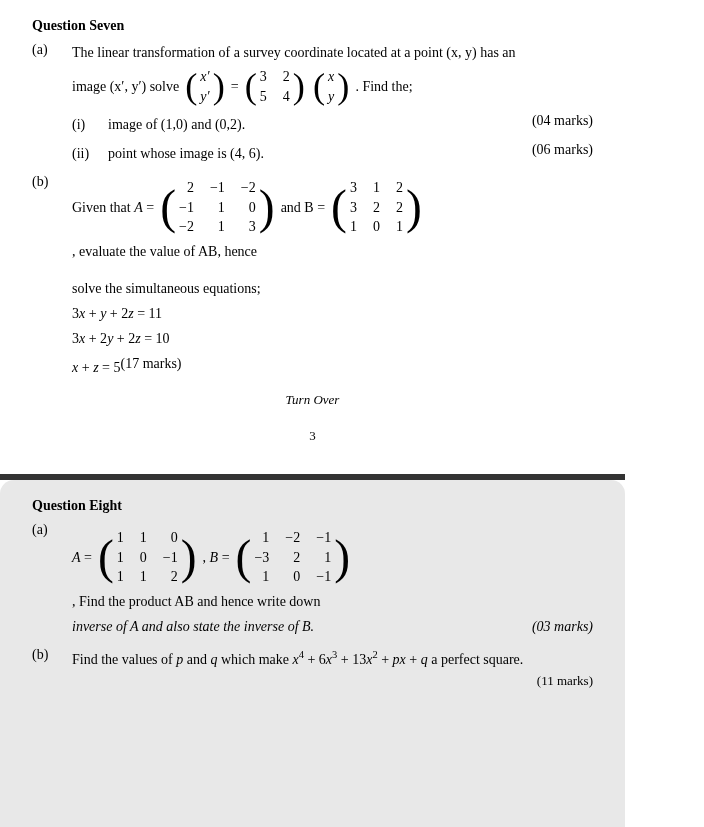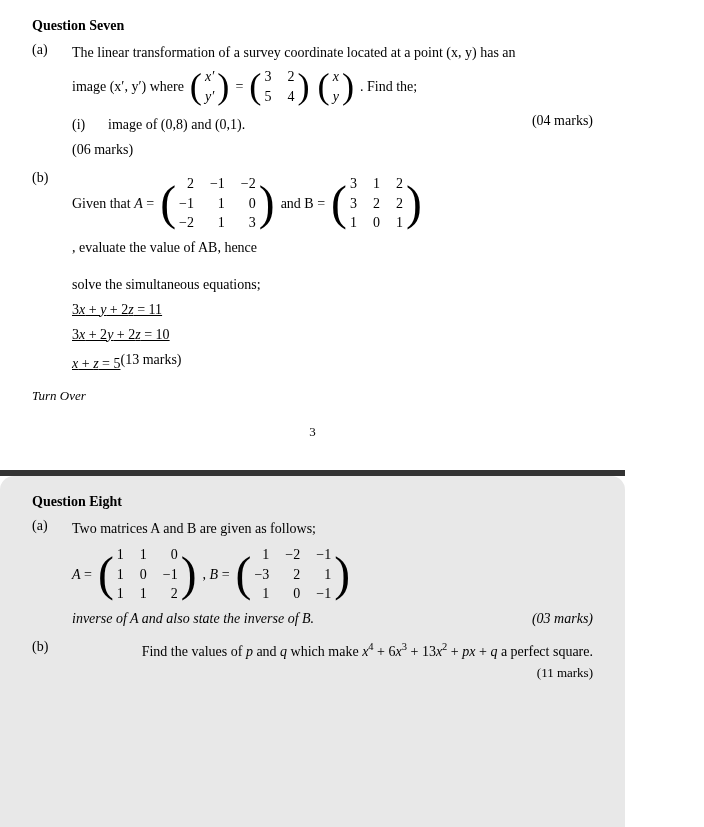--- a/index.html
+++ b/index.html
@@ -68,21 +68,20 @@
       display: flex;
       justify-content: flex-end;
       font-size: 13px;
       margin: 2px 0;
       text-align: right;
     }
 
     .equation-line {
       margin: 4px 0;
       font-size: 14px;
-      text-decoration: underline;
     }
 
     .matrix-inline {
       display: inline-flex;
       align-items: center;
       vertical-align: middle;
       position: relative;
       margin: 0 2px;
     }
 
@@ -136,21 +135,21 @@
       font-weight: 200;
     }
 
     .page-num {
       text-align: center;
       margin-top: 20px;
       font-size: 13px;
     }
 
     .turn-over {
-      text-align: left;
+      text-align: center;
       font-style: italic;
       font-size: 13px;
       margin-top: 10px;
     }
 
     .math-row {
       display: flex;
       align-items: center;
       flex-wrap: wrap;
       gap: 4px;
@@ -169,21 +168,21 @@
 
   <div class="page-top">
     <div class="question-title">Question Seven</div>
 
     <div class="part">
       <div class="part-label">(a)</div>
       <div class="part-content">
         <div>The linear transformation of a survey coordinate located at a point (x, y) has an</div>
 
         <div class="math-row">
-          <span>image (x′, y′) where</span>
+          <span>image (x′, y′) solve</span>
           <span class="matrix-inline">
             <span class="big-paren-left">(</span>
             <span class="matrix-content matrix-2x1">
               <span class="matrix-cell italic">x′</span>
               <span class="matrix-cell italic">y′</span>
             </span>
             <span class="big-paren-right">)</span>
           </span>
           <span>=</span>
           <span class="matrix-inline">
@@ -203,26 +202,30 @@
               <span class="matrix-cell italic">y</span>
             </span>
             <span class="big-paren-right">)</span>
           </span>
           <span>. Find the;</span>
         </div>
 
         <div style="display:flex; justify-content:space-between; margin-top:4px;">
           <div class="sub-part">
             <div class="sub-label">(i)</div>
-            <div>image of (0,8) and (0,1).</div>
+            <div>image of (1,0) and (0,2).</div>
           </div>
           <div>(04 marks)</div>
         </div>
 
         <div style="display:flex; justify-content:space-between; margin-top:4px;">
+          <div class="sub-part">
+            <div class="sub-label">(ii)</div>
+            <div>point whose image is (4, 6).</div>
+          </div>
           <div>(06 marks)</div>
         </div>
       </div>
     </div>
 
     <div class="part" style="margin-top:10px;">
       <div class="part-label">(b)</div>
       <div class="part-content">
 
         <div class="math-row">
@@ -260,36 +263,35 @@
           </span>
           <span>, evaluate the value of AB, hence</span>
         </div>
 
         <div style="margin-top:16px;">solve the simultaneous equations;</div>
 
         <div class="equation-line">3<span class="italic">x</span> + <span class="italic">y</span> + 2<span class="italic">z</span> = 11</div>
         <div class="equation-line">3<span class="italic">x</span> + 2<span class="italic">y</span> + 2<span class="italic">z</span> = 10</div>
         <div style="display:flex; justify-content:flex-start;">
           <div class="equation-line"><span class="italic">x</span> + <span class="italic">z</span> = 5</div>
-          <div>(13 marks)</div>
+          <div>(17 marks)</div>
         </div>
       </div>
     </div>
 
     <div class="turn-over">Turn Over</div>
     <div class="page-num">3</div>
   </div>
 
   <div class="page-bottom">
     <div class="question-title">Question Eight</div>
 
     <div class="part">
       <div class="part-label">(a)</div>
       <div class="part-content">
-        <div>Two matrices A and B are given as follows;</div>
 
         <div class="math-row" style="margin-top:6px; align-items:center;">
           <span><span class="italic">A</span> =</span>
           <span class="matrix-inline">
             <span class="big3-paren-left">(</span>
             <span class="matrix-content matrix-3x3">
               <span class="matrix-cell">1</span>
               <span class="matrix-cell">1</span>
               <span class="matrix-cell">0</span>
               <span class="matrix-cell">1</span>
@@ -310,33 +312,34 @@
               <span class="matrix-cell">−1</span>
               <span class="matrix-cell">−3</span>
               <span class="matrix-cell">2</span>
               <span class="matrix-cell">1</span>
               <span class="matrix-cell">1</span>
               <span class="matrix-cell">0</span>
               <span class="matrix-cell">−1</span>
             </span>
             <span class="big3-paren-right">)</span>
           </span>
+          <span>, Find the product AB and hence write down</span>
         </div>
 
         <div style="display:flex; justify-content:space-between; margin-top:4px;font-style:italic;">
           <div>inverse of A and also state the inverse of B.</div>
           <div>(03 marks)</div>
         </div>
       </div>
     </div>
 
     <div class="part" style="margin-top:10px;">
       <div class="part-label">(b)</div>
       <div class="part-content">
-        <div style="display:flex; justify-content:flex-end;">
+        <div style="display:flex; justify-content:flex-start;">
           <div>
             Find the values of <span class="italic">p</span> and <span class="italic">q</span> which make <span class="italic">x</span><sup>4</sup> + 6<span class="italic">x</span><sup>3</sup> + 13<span class="italic">x</span><sup>2</sup> + <span class="italic">px</span> + <span class="italic">q</span> a perfect square.
           </div>
         </div>
         <div class="marks-row">(11 marks)</div>
       </div>
     </div>
   </div>
 </div>
 

